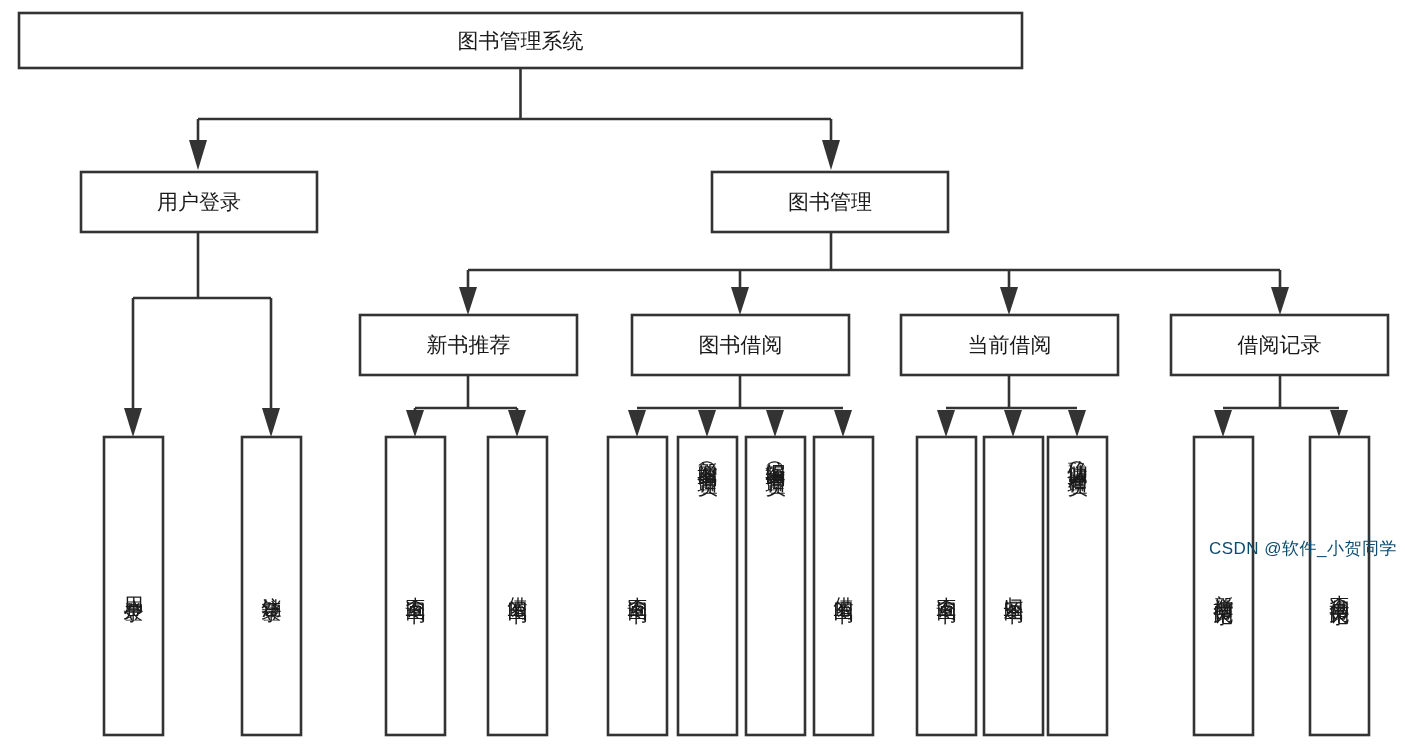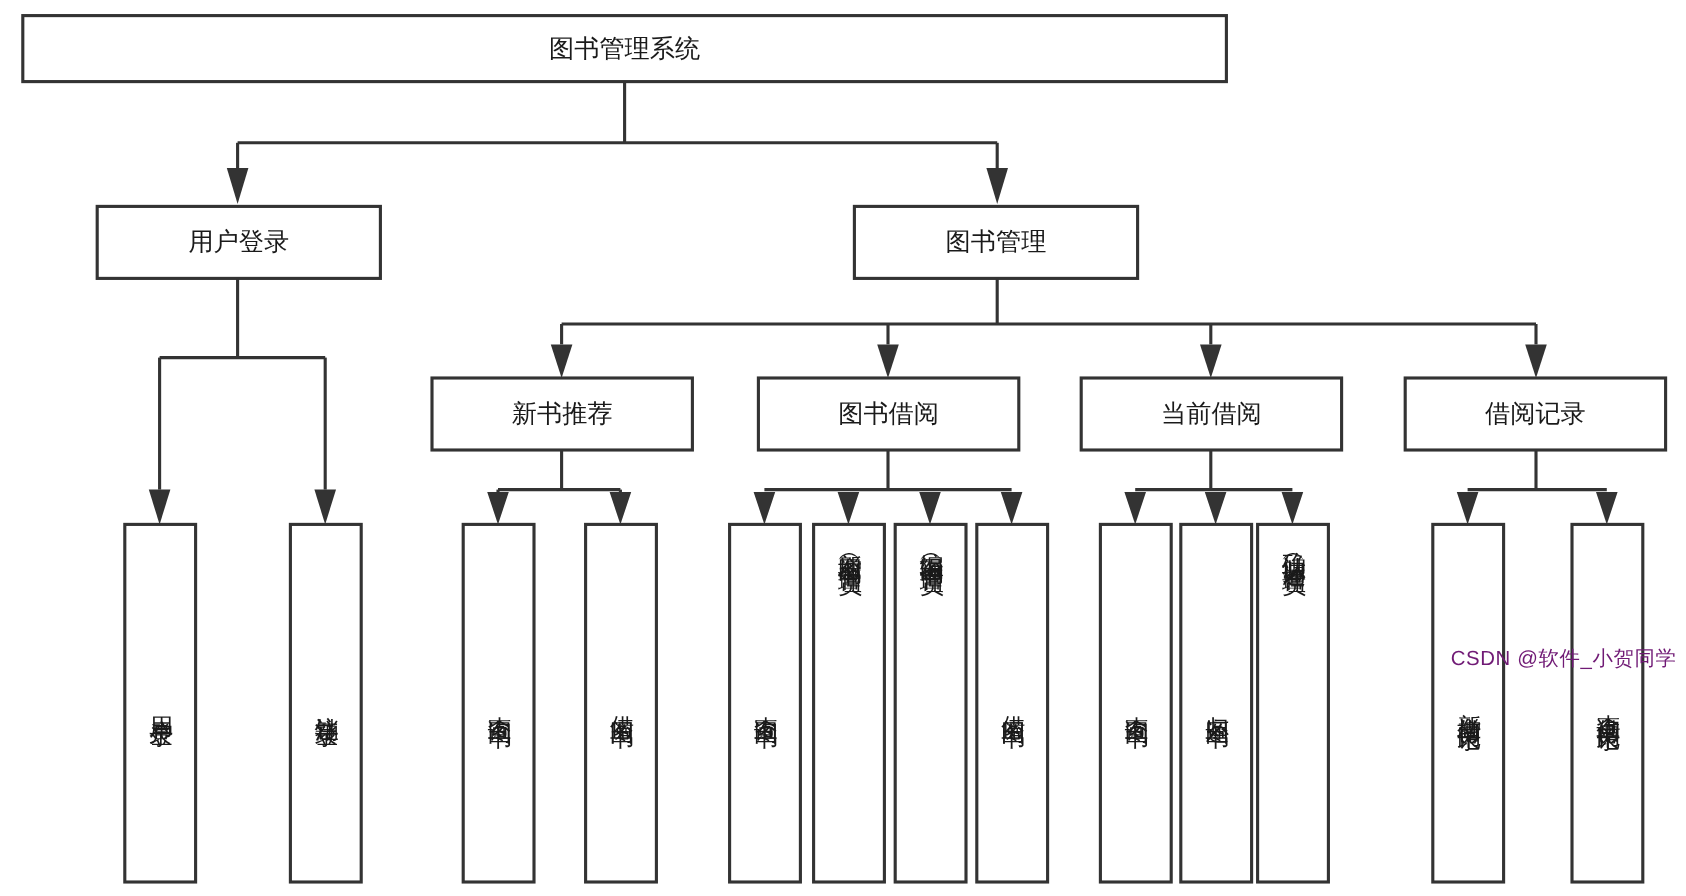--- a/index.html
+++ b/index.html
@@ -66,21 +66,21 @@
     color: #1a1a1a;
     white-space: nowrap;
     text-align: center;
   }
   #watermark {
     position: absolute;
     right: 8px;
     bottom: 3px;
     font-family: "Liberation Sans", "DejaVu Sans", sans-serif;
     font-size: 17px;
-    color: #701a75;
+    color: #0c4a6e;
     letter-spacing: 0.5px;
     white-space: nowrap;
   }
 </style>
 </head>
 <body>
 
 <div id="diagram-root">
 
   <svg id="tree-svg" viewBox="0 0 1405 747">

